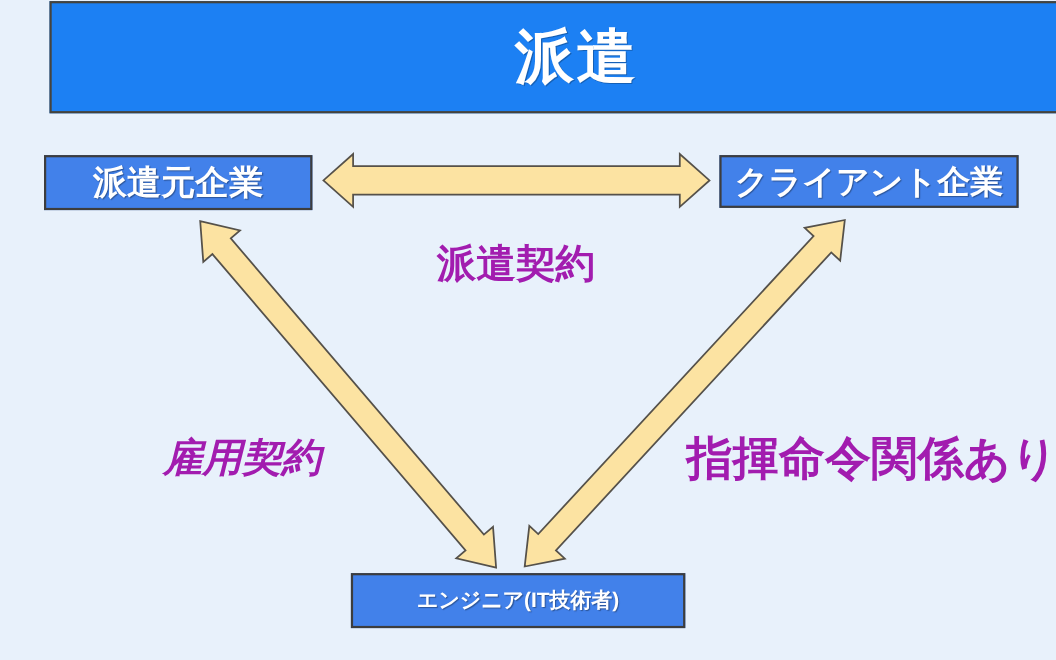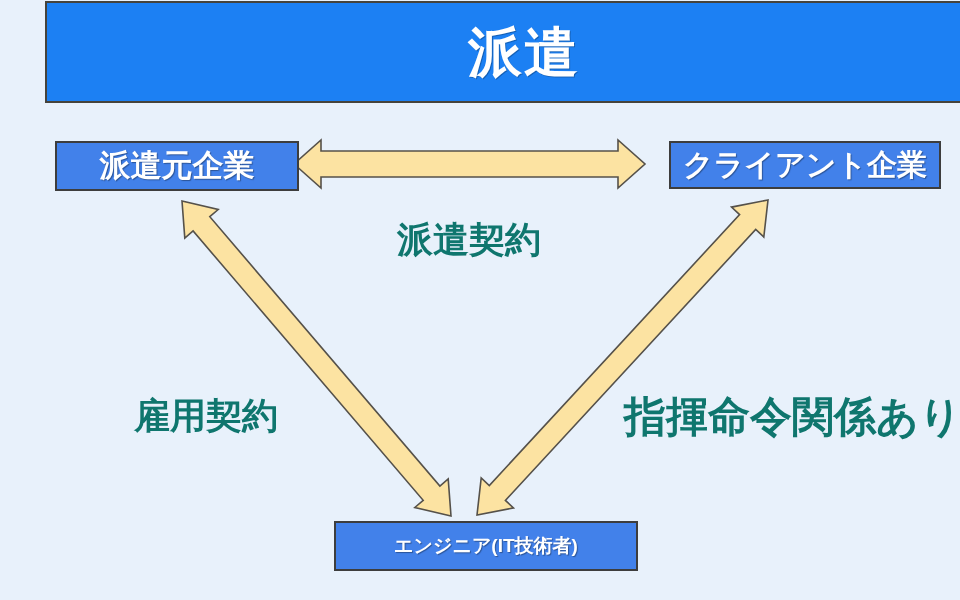--- a/index.html
+++ b/index.html
@@ -38,34 +38,33 @@
   .node {
     position: absolute;
     box-sizing: border-box;
     background: var(--node-bg, #4281ea);
     border: 2px solid #3d3d3d;
     display: flex; align-items: center; justify-content: center;
     color: #ffffff;
     font-weight: bold;
     white-space: nowrap;
     text-shadow: 1px 1px 1px rgba(0,0,0,0.35);
-    margin-left: 15px;
   }
   .node-agency   { left: 40px;  top: 141px; width: 244px; height: 50px; font-size: 31px; }
   .node-client   { left: 654px; top: 141px; width: 272px; height: 48px; font-size: 30px; }
   .node-engineer { left: 319px; top: 521px; width: 304px; height: 50px; font-size: 19px; }
   .edge-label {
     position: absolute;
-    color: #0f766e;
+    color: #a21caf;
     font-weight: bold;
     white-space: nowrap;
     line-height: 1;
   }
   .label-dispatch   { left: 397px; top: 222px; font-size: 36px; }
-  .label-employment { left: 134px; top: 398px; font-size: 36px; }
+  .label-employment { left: 148px; top: 398px; font-size: 36px; font-style: italic; }
   .label-command    { left: 624px; top: 396px; font-size: 42px; }
 </style>
 </head>
 <body>
 
 <div class="stage">
 
   <svg class="arrow-layer" width="960" height="600" viewBox="0 0 960 600" xmlns="http://www.w3.org/2000/svg">
     <polygon id="arrow-dispatch" points="294,164 321,188 321,177 618,177 618,188 645,164 618,140 618,151 321,151 321,140" fill="#fce3a2" stroke="#55514a" stroke-width="1.6"></polygon>
     <polygon id="arrow-employment" points="182,201 184.8,238.1 193.1,231 423.2,500.3 414.8,507.5 451,516 448.2,478.9 439.9,486 209.8,216.7 218.2,209.5" fill="#fce3a2" stroke="#55514a" stroke-width="1.6"></polygon>

